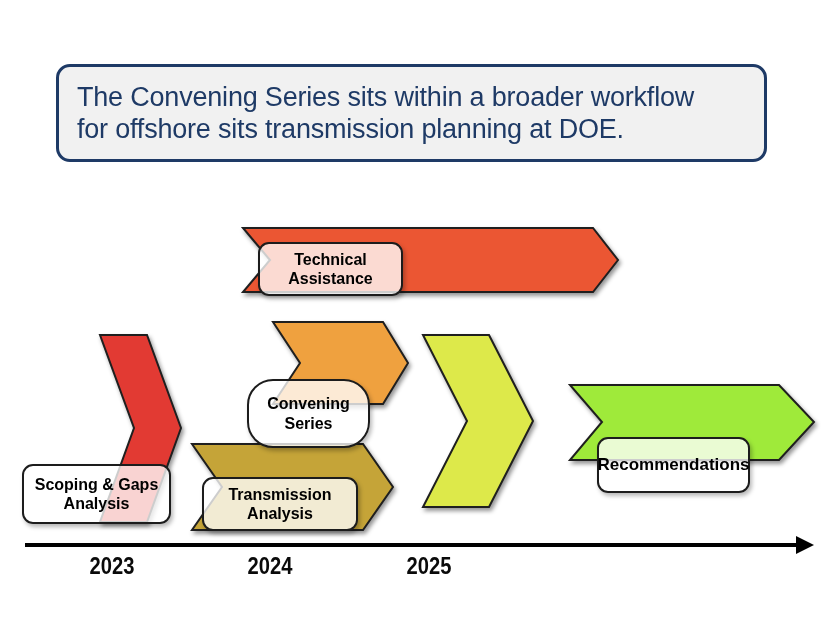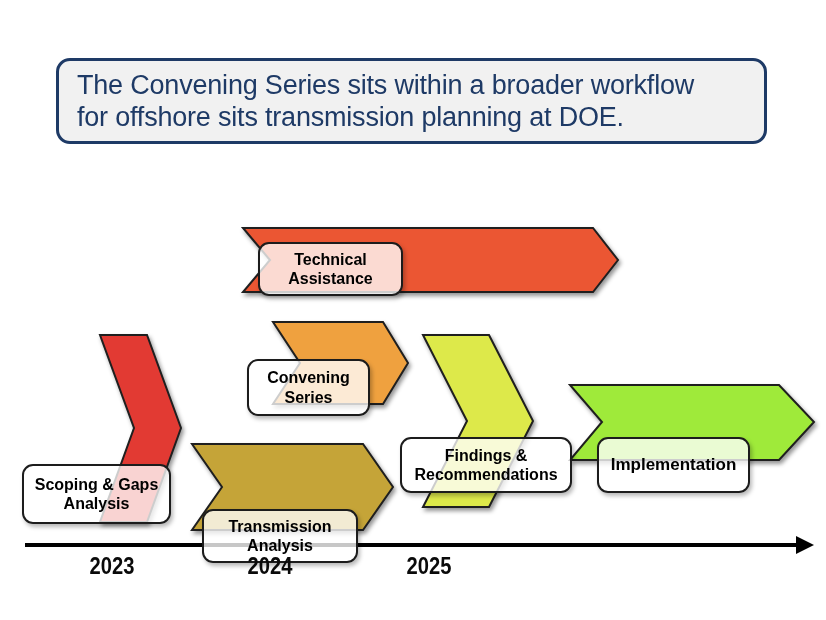--- a/index.html
+++ b/index.html
@@ -2,21 +2,21 @@
 <html><head>
 <meta charset="utf-8">
 <style>
   html,body{margin:0;padding:0;background:#fff;}
   .canvas{
     position:relative;width:826px;height:620px;background:#ffffff;overflow:hidden;
     font-family:"Liberation Sans", sans-serif;
   }
   
   .title-box{
-    position:absolute;left:56px;top:58px;width:711px;height:86px;
+    position:absolute;left:56px;top:64px;width:711px;height:98px;
     box-sizing:border-box;background:#F1F1F1;border:3px solid #1E3A66;border-radius:14px;
     padding:8px 18px;display:flex;flex-direction:column;justify-content:center;
   }
   .title-line{
     display:block;white-space:nowrap;color:#1E3A66;font-size:27px;line-height:32px;
     letter-spacing:-0.2px;
   }
   
   svg.shapes{position:absolute;left:0;top:0;width:826px;height:620px;}
   .shape{
@@ -28,23 +28,23 @@
   
   .lbl{
     position:absolute;box-sizing:border-box;
     background:rgba(255,255,255,0.78);
     border:2px solid #1C1C1C;border-radius:11px;
     display:flex;align-items:center;justify-content:center;text-align:center;
     font-weight:bold;font-size:16px;line-height:1.2;color:#000;
     padding:9px 6px;box-shadow:2px 3px 4px rgba(0,0,0,0.28);
   }
   .lbl-technical{left:258px;top:242px;width:145px;height:54px;}
-  .lbl-convening{left:247px;top:359px;width:123px;height:57px;}
+  .lbl-convening{left:247px;top:379px;width:123px;height:69px;border-radius:26px;}
   .lbl-scoping{left:22px;top:432px;width:149px;height:60px;margin-top:32px;}
-  .lbl-transmission{left:202px;top:477px;width:156px;height:54px;margin-top:32px;}
+  .lbl-transmission{left:202px;top:477px;width:156px;height:54px;}
   .lbl-findings{left:400px;top:437px;width:172px;height:56px;}
   .lbl-implementation{left:597px;top:437px;width:153px;height:56px;font-size:17px;}
   
   .year{
     position:absolute;top:552px;width:90px;text-align:center;
     font-weight:bold;font-size:24px;color:#0a0a0a;transform:scaleX(0.84);
   }
   .year-2023{left:67px;}
   .year-2024{left:225px;}
   .year-2025{left:384px;}
@@ -74,20 +74,19 @@
     <polygon class="shape" points="570,385 779,385 814,422 779,460 570,460 602,422" fill="#9FEA3A"></polygon>
 
     <line class="axis-line" x1="25" y1="545" x2="797" y2="545"></line>
     <polygon class="axis-head" points="796,536 814,545 796,554"></polygon>
   </svg>
 
   <div class="lbl lbl-technical">Technical Assistance</div>
   <div class="lbl lbl-convening">Convening Series</div>
   <div class="lbl lbl-scoping">Scoping &amp; Gaps Analysis</div>
   <div class="lbl lbl-transmission">Transmission Analysis</div>
-  <div class="lbl lbl-findings">Findings &amp; Recommendations</div>
-  <div class="lbl lbl-implementation">Implementation</div>
+  <div class="lbl lbl-implementation">Recommendations</div>
 
   <div class="year year-2023">2023</div>
   <div class="year year-2024">2024</div>
   <div class="year year-2025">2025</div>
 
 </div>
 
 </body></html>

